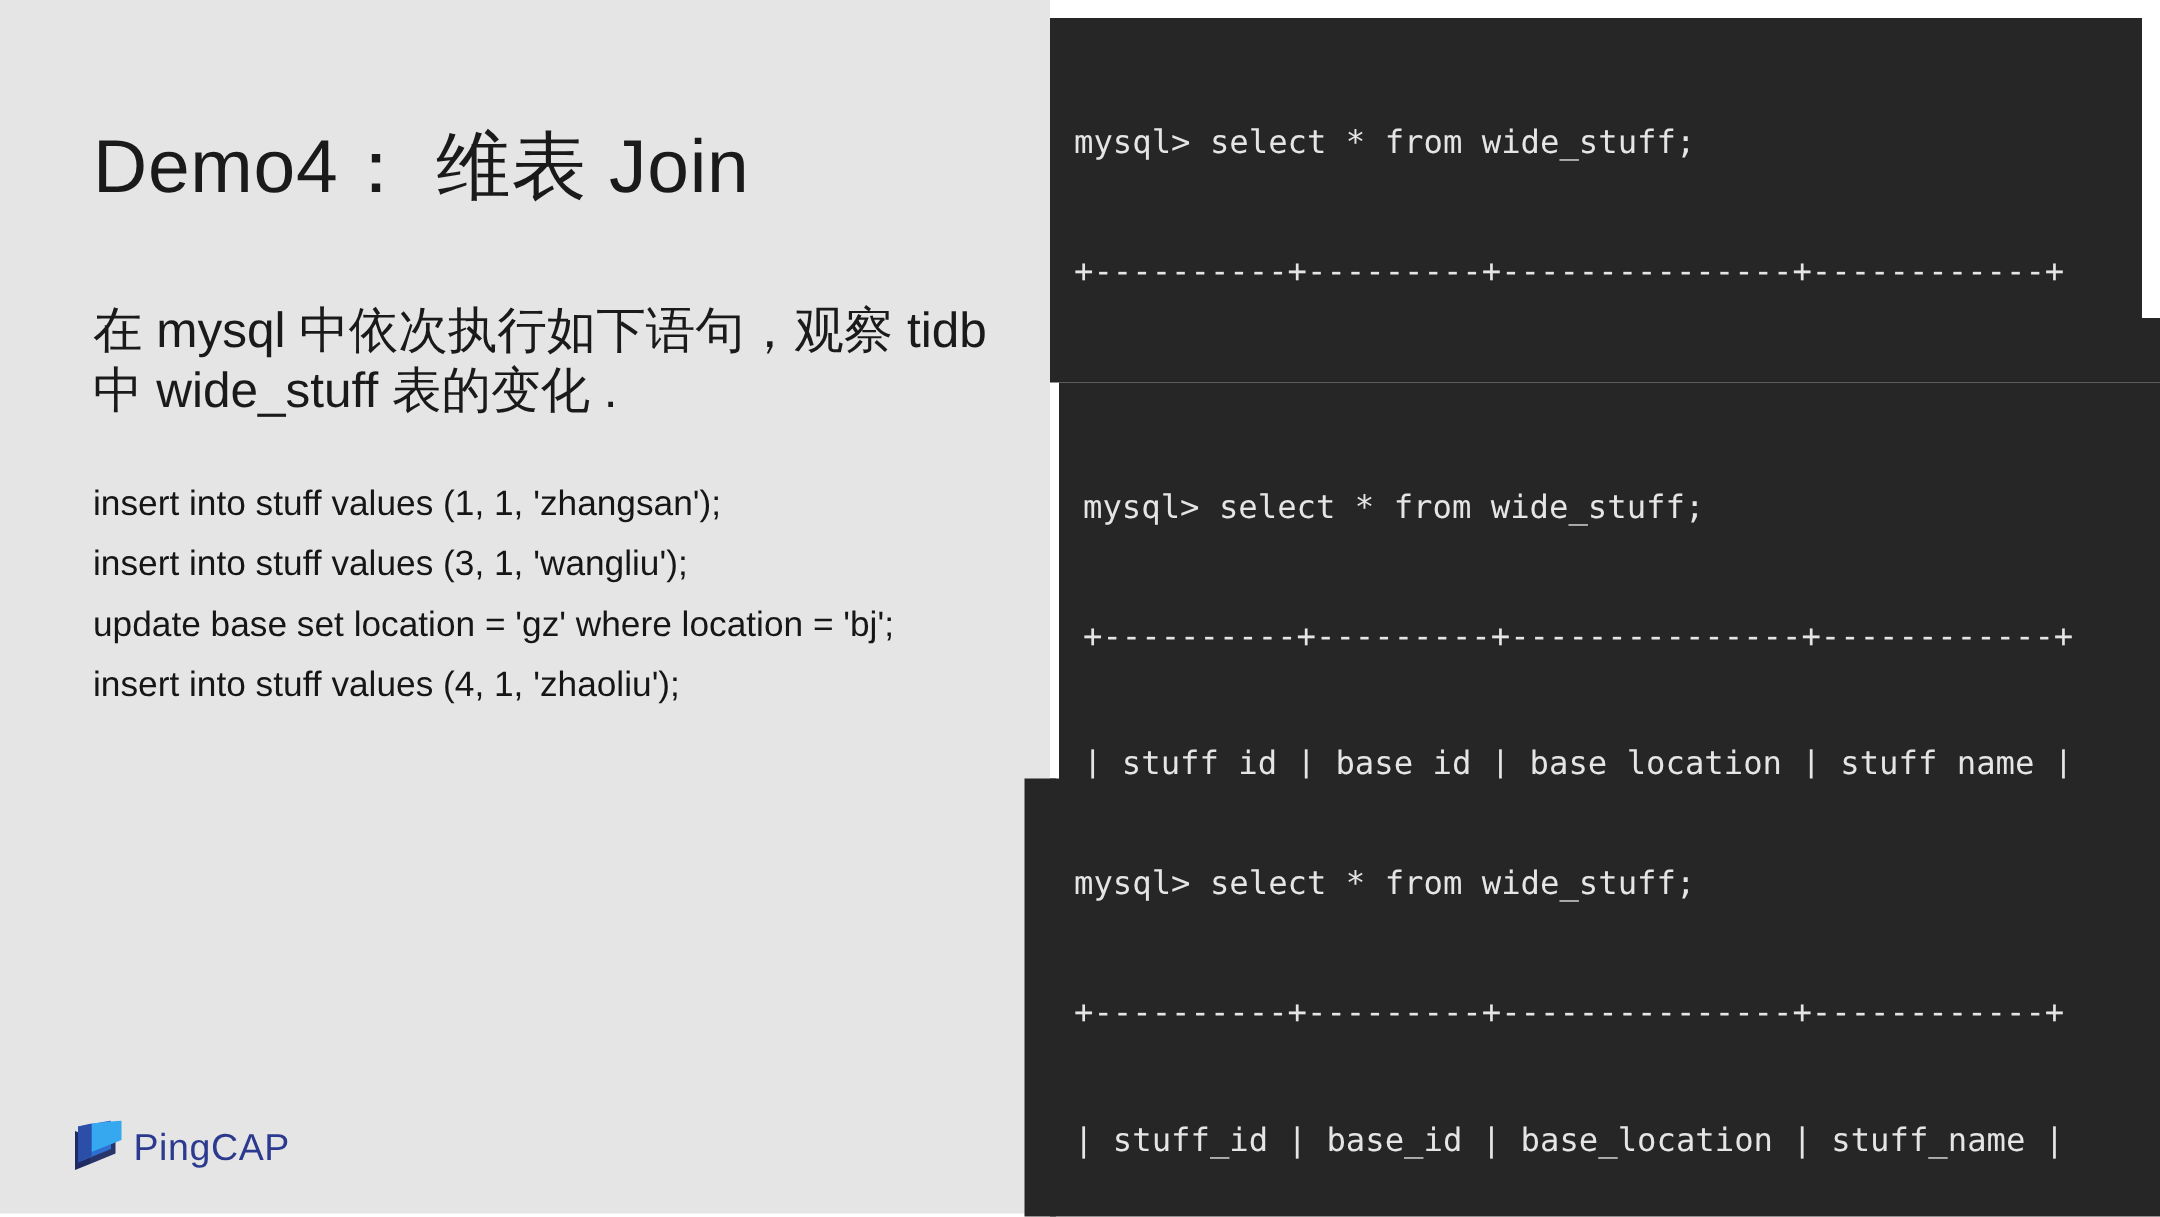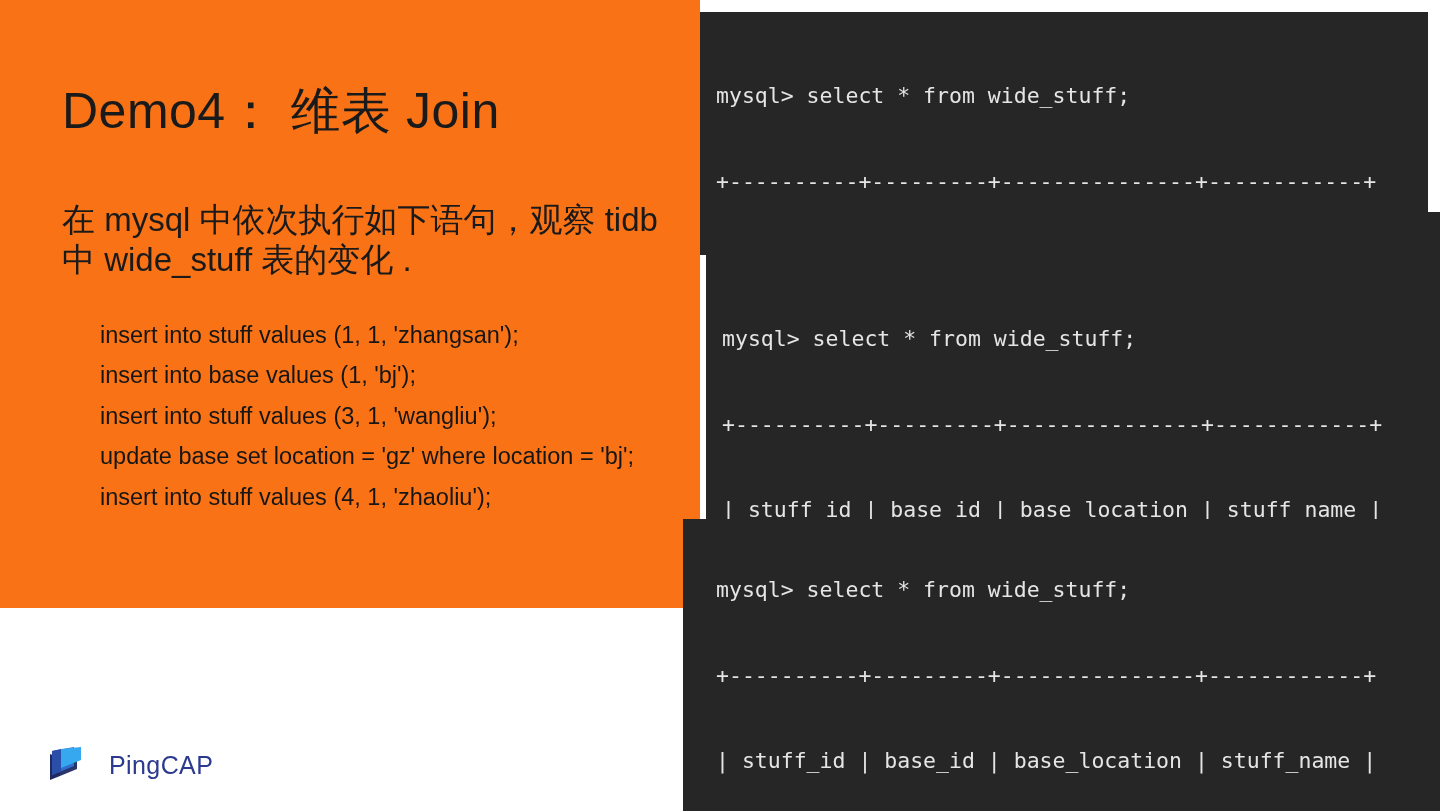--- a/index.html
+++ b/index.html
@@ -13,22 +13,22 @@
     position: relative;
     overflow: hidden;
     font-family: "Liberation Sans", "DejaVu Sans", sans-serif;
   }
 
   
   #slide-pane {
     position: absolute;
     left: 0; top: 0;
     width: 700px;
-    height: 608px;
-    background: #f97316;
+    height: 809px;
+    background: #e5e5e5;
   }
 
   #slide-title {
     position: absolute;
     left: 62px;
     top: 82px;
     font-size: 50px;
     line-height: 58px;
     color: #1a1a1a;
     font-weight: 400;
@@ -51,31 +51,30 @@
     left: 62px;
     top: 315px;
     width: 618px;
     font-size: 23.5px;
     line-height: 40.4px;
     color: #161616;
   }
   #sql-list .sql-line {
     white-space: normal;
     word-break: break-word;
-    margin-left: 38px;
   }
 
   
   #logo {
     position: absolute;
     left: 47px;
     top: 747px;
     display: flex;
     align-items: center;
-    gap: 22px;
+    gap: 2px;
   }
   #logo-mark {
     position: relative;
     width: 40px;
     height: 36px;
   }
   #logo-text {
     font-size: 25px;
     color: #2b3a8f;
     letter-spacing: 0.4px;
@@ -140,21 +139,20 @@
 <body>
 
 <div id="slide-pane">
 
   <div id="slide-title">Demo4： 维表 Join</div>
 
   <div id="slide-intro">在 mysql 中依次执行如下语句，观察 tidb 中 wide_stuff 表的变化 .</div>
 
   <div id="sql-list">
     <div class="sql-line">insert into stuff values (1, 1, 'zhangsan');</div>
-    <div class="sql-line">insert into base values (1, 'bj');</div>
     <div class="sql-line">insert into stuff values (3, 1, 'wangliu');</div>
     <div class="sql-line">update base set location = 'gz' where location = 'bj';</div>
     <div class="sql-line">insert into stuff values (4, 1, 'zhaoliu');</div>
   </div>
 
   <div id="logo">
     <span id="logo-mark">
       <svg width="40" height="36" viewBox="0 0 40 36" xmlns="http://www.w3.org/2000/svg">
         <path d="M3 7 L3 33 L13 29 L13 11 Z" fill="#1f2a63"></path>
         <path d="M13 11 L13 29 L30 22 L30 4 Z" fill="#1f2a63" opacity="0.95"></path>

